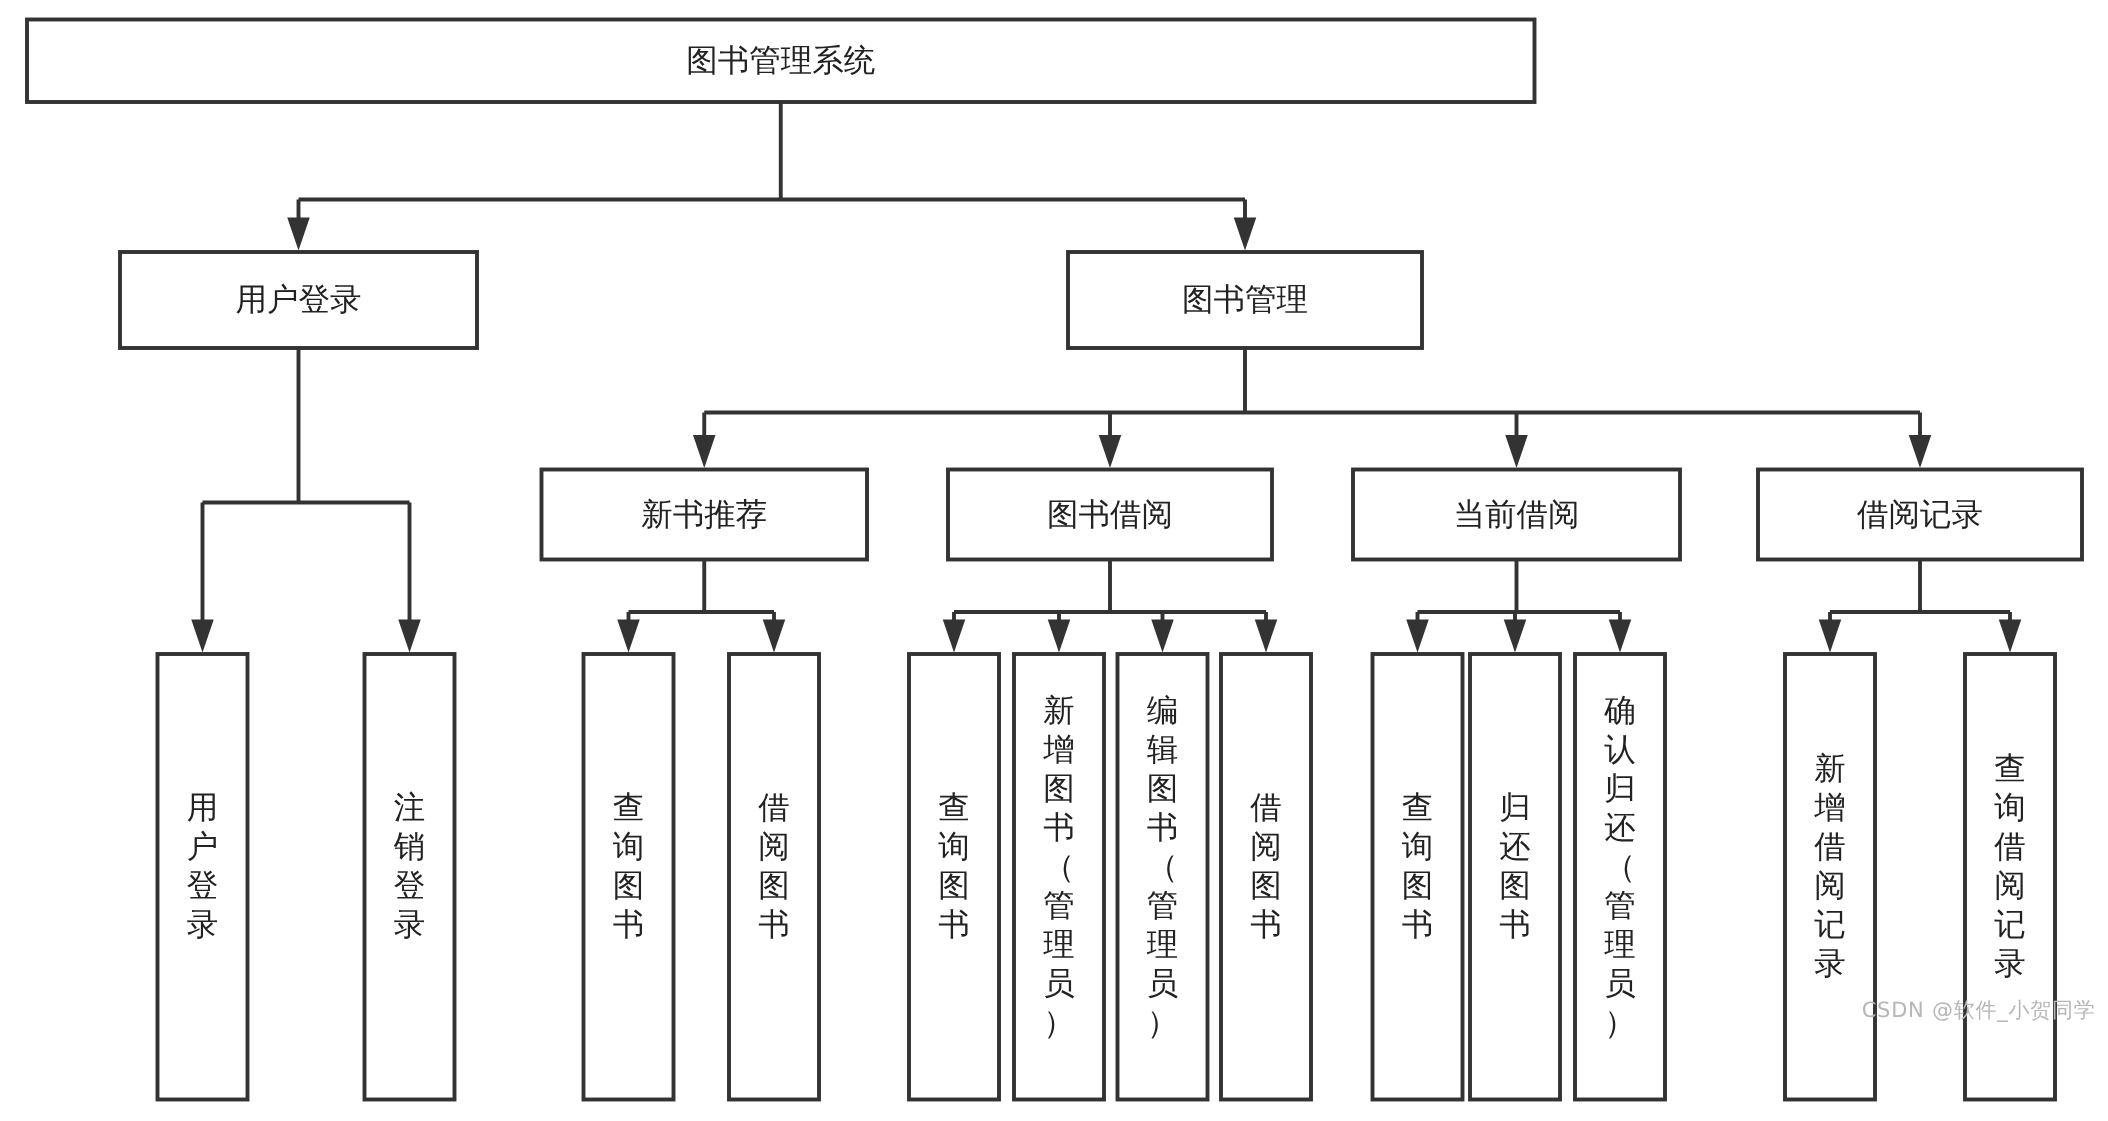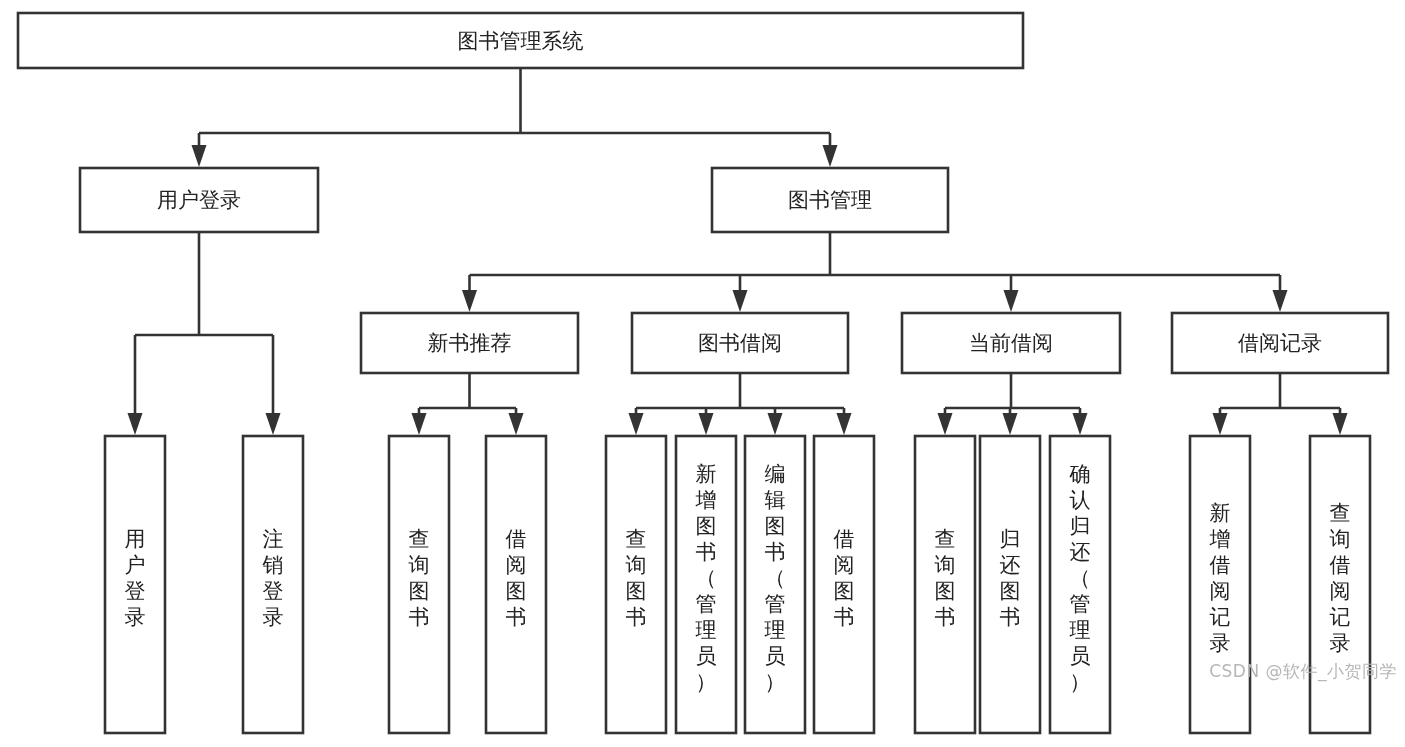--- a/index.html
+++ b/index.html
@@ -53,21 +53,21 @@
   }
   .arrow-head {
     fill: #333333;
     stroke: none;
   }
   .watermark {
     position: absolute;
     right: 8px;
     bottom: 6px;
     color: #b6b6b6;
-    font-size: 17px;
+    font-size: 14px;
     font-family: "DejaVu Sans", "Liberation Sans", sans-serif;
     letter-spacing: 0.5px;
     white-space: nowrap;
     user-select: none;
   }
 </style>
 </head>
 <body>
 
 <div id="diagram-root">

